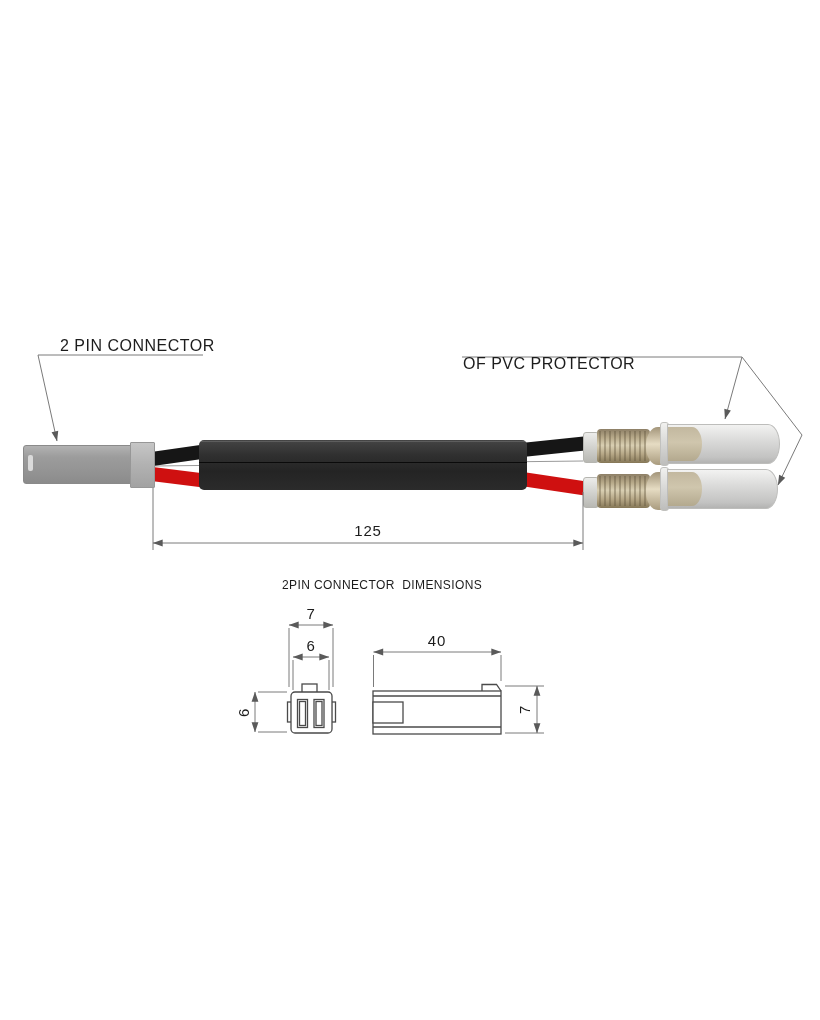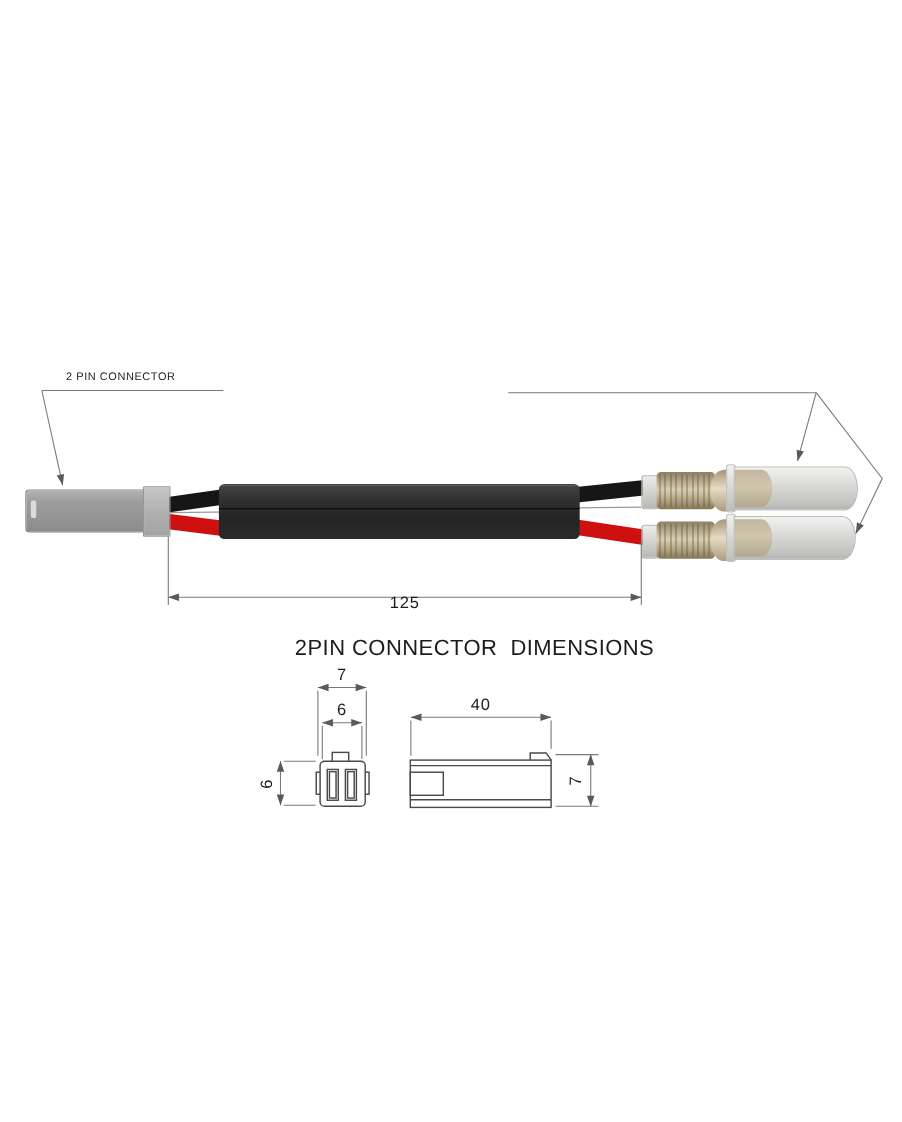--- a/index.html
+++ b/index.html
@@ -3,21 +3,21 @@
 <meta charset="utf-8">
 <style>
   html,body{margin:0;padding:0;background:#fff;}
   .stage{position:relative;width:820px;height:1020px;background:#ffffff;overflow:hidden;
          font-family:"Liberation Sans","DejaVu Sans",sans-serif;color:#1c1c1c;}
   .stage *{box-sizing:border-box;}
   svg.layer{position:absolute;left:0;top:0;width:820px;height:1020px;}
   #under-layer{z-index:1;}
   .art{position:absolute;z-index:2;}
   #over-layer{z-index:3;}
-  .txt{position:absolute;z-index:4;font-size:10px;letter-spacing:0.5px;white-space:pre;}
+  .txt{position:absolute;z-index:4;font-size:16px;letter-spacing:0.5px;white-space:pre;}
   .dimtxt{position:absolute;z-index:4;font-size:15px;text-align:center;letter-spacing:0.8px;}
   .rot{transform:rotate(-90deg);transform-origin:center center;}
   
   .conn-body{left:23px;top:445px;width:108px;height:39px;
     background:linear-gradient(180deg,#b2b2b2,#9c9c9c 30%,#929292 75%,#8b8b8b);
     border-radius:3px 0 0 3px;border:1px solid #8a8a8a;}
   .conn-flange{left:130px;top:442px;width:25px;height:46px;
     background:linear-gradient(180deg,#c6c6c6,#b3b3b3 45%,#a2a2a2);
     border:1px solid #979797;border-radius:1px;}
   .conn-notch{left:28px;top:455px;width:5px;height:16px;background:#dadada;border-radius:2px;}
@@ -137,25 +137,26 @@
       <line x1="373.5" y1="652" x2="501" y2="652" marker-start="url(#arr)" marker-end="url(#arr)"></line>
       <line x1="505" y1="686" x2="544" y2="686"></line>
       <line x1="505" y1="733" x2="544" y2="733"></line>
       <line x1="537" y1="686" x2="537" y2="733" marker-start="url(#arr)" marker-end="url(#arr)"></line>
     </g>
   </svg>
 
   <div class="txt" style="left:60px;top:337px;">2 PIN CONNECTOR</div>
 
   <div class="txt" style="left:463px;top:316px;line-height:19px;">
+    <div>OF PVC PROTECTOR</div>
   </div>
 
-  <div class="dimtxt" style="left:338px;top:540px;width:60px;">125</div>
+  <div class="dimtxt" style="left:338px;top:522px;width:60px;">125</div>
 
-  <div class="txt" style="left:268px;top:578px;font-size:20px;letter-spacing:0.4px;">2PIN CONNECTOR  DIMENSIONS</div>
+  <div class="txt" style="left:282px;top:578px;font-size:12px;letter-spacing:0.4px;">2PIN CONNECTOR  DIMENSIONS</div>
 
   <div class="dimtxt" style="left:301px;top:605px;width:20px;">7</div>
   <div class="dimtxt" style="left:301px;top:637px;width:20px;">6</div>
   <div class="dimtxt rot" style="left:233px;top:704px;width:20px;">6</div>
   <div class="dimtxt" style="left:423px;top:632px;width:28px;">40</div>
   <div class="dimtxt rot" style="left:514px;top:701px;width:20px;">7</div>
 
 </div>
 
 </body></html>

